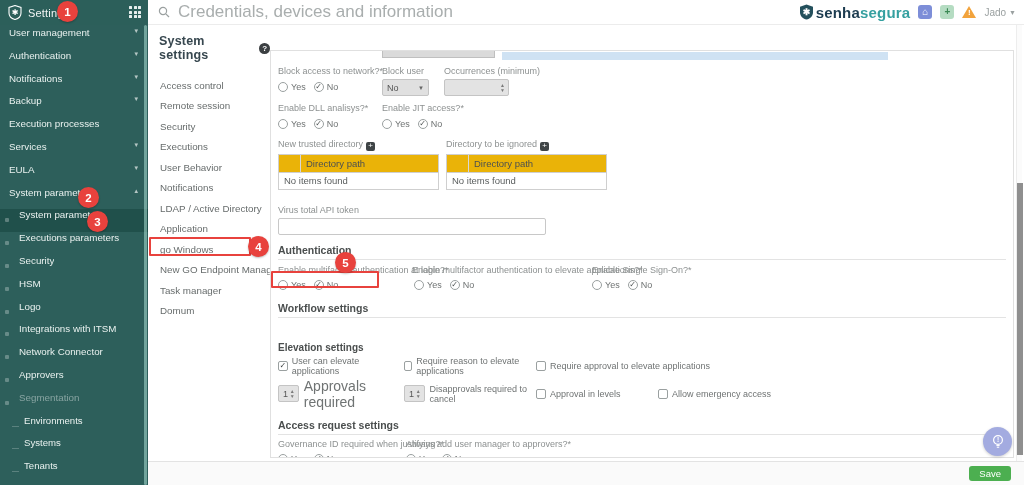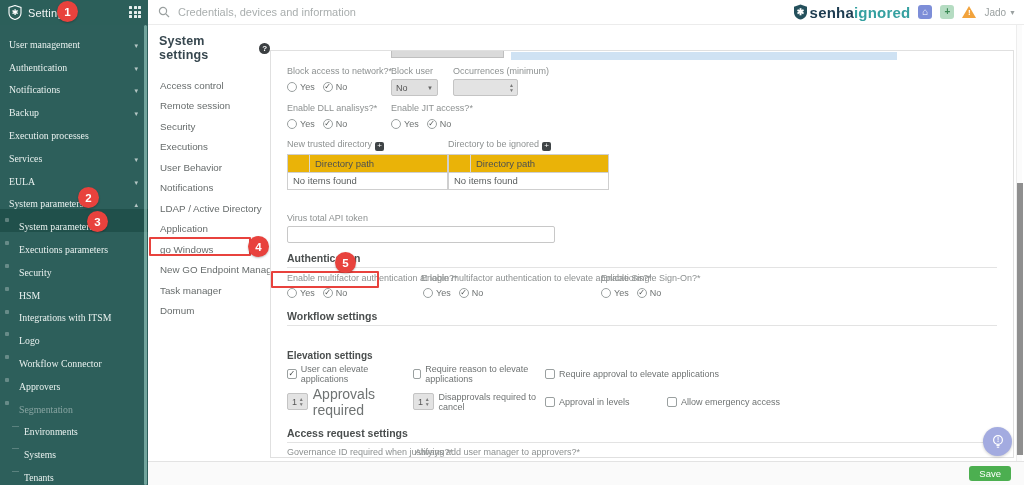--- a/index.html
+++ b/index.html
@@ -8,55 +8,55 @@
 
   
   .topbar { position:absolute; left:0; top:0; width:1024px; height:25px; display:flex; }
   .topbar-left { width:148px; height:25px; background:#2c5f5a; display:flex; align-items:center; padding:0 6px; color:#fff; flex:none; }
   .tb-shield { width:14px; height:15px; margin:0 6px 0 2px; flex:none; }
   .tb-title { font-size:11px; color:#f2f5f4; letter-spacing:.2px; }
   .tb-grid { margin-left:auto; width:13px; height:13px; display:grid; grid-template-columns:repeat(3,3px); grid-template-rows:repeat(3,3px); gap:1.5px; }
   .tb-grid i { background:#e7efee; border-radius:.5px; }
   .topbar-right { flex:1; height:25px; background:#fff; border-bottom:1px solid #ececec; display:flex; align-items:center; padding:0 8px; }
   .search-ico { width:12px; height:12px; margin:0 8px 0 2px; flex:none; }
-  .search-txt { font-size:11px; color:#a9aeae; }
+  .search-txt { font-size:17px; color:#a9aeae; }
   .tb-right-group { margin-left:auto; display:flex; align-items:center; gap:8px; }
   .logo { display:flex; align-items:center; font-size:15px; font-weight:bold; letter-spacing:.2px; }
   .logo .lshield { width:15px; height:16px; margin-right:2px; }
   .logo .senha { color:#1d3c50; } .logo .segura { color:#35a0a0; }
   .sqbtn { width:14px; height:14px; border-radius:3px; display:flex; align-items:center; justify-content:center; font-size:10px; line-height:1; }
   .home-btn { background:#7d8ed8; color:#fff; }
   .plus-btn { background:#b5dcc2; color:#3c8a55; font-weight:bold; }
   .warn { width:0; height:0; border-left:7px solid transparent; border-right:7px solid transparent; border-bottom:12px solid #f2a33c; position:relative; }
   .warn::after { content:"!"; position:absolute; left:-1.5px; top:2px; font-size:8px; font-weight:bold; color:#fff; }
   .user { font-size:10px; color:#9aa0a0; display:flex; align-items:center; gap:3px; }
   .user .chev { font-size:7px; color:#9aa0a0; }
 
   
   .sidebar { position:absolute; left:0; top:25px; width:148px; height:460px; background:#2d5f5b; overflow:hidden; padding-top:2px; }
   .sb-scroll { position:absolute; right:1px; top:0; width:3px; height:460px; background:rgba(170,220,210,.55); border-radius:2px; }
-  .sb-item { position:relative; height:22.8px; display:flex; align-items:flex-end; color:#e9f1ef; font-size:9.8px; padding-left:9px; cursor:default;font-family:Liberation Serif, serif; }
+  .sb-item { position:relative; height:22.8px; display:flex; align-items:flex-start; color:#e9f1ef; font-size:9.8px; padding-left:9px; cursor:default; }
   .sb-item .lbl { white-space:nowrap; overflow:hidden; }
   .sb-item .chev { position:absolute; right:10px; font-size:7px; color:rgba(255,255,255,.65); }
   .sb-item.lvl1 { padding-left:19px; }
   .sb-item.lvl1 .bullet { position:absolute; left:5px; top:9px; width:4px; height:4px; background:rgba(255,255,255,.28); border-radius:1px; }
   .sb-item.lvl2 { padding-left:24px; font-size:9.6px; }
   .sb-item.lvl2::before { content:""; position:absolute; left:12px; top:11px; width:7px; height:1px; background:rgba(255,255,255,.22); }
   .sb-item.selected { background:#20504b; }
   .sb-item.dimmed { color:rgba(255,255,255,.42); }
 
   
   .panel2 { position:absolute; left:148px; top:25px; width:122px; height:460px; background:#fff; }
   .p2-title { display:flex; align-items:center; gap:5px; padding:9px 0 0 11px; font-size:12.5px; font-weight:bold; color:#37474f; letter-spacing:.2px; }
   .help-ico { width:11px; height:11px; border-radius:50%; background:#3b3f42; color:#fff; font-size:8px; font-weight:bold; display:flex; align-items:center; justify-content:center; }
   .p2-nav { margin-top:13px; }
   .nav-item { height:20.5px; display:flex; align-items:center; padding-left:12px; font-size:9.8px; color:#676c6c; cursor:default; white-space:nowrap; overflow:hidden; }
 
   
-  .main { position:absolute; left:270px; top:50px; width:744px; height:408px; background:#fff; border:1px solid #e0e0e0; overflow:hidden; padding:0 16px; }
+  .main { position:absolute; left:270px; top:50px; width:744px; height:408px; background:#fff; border:1px solid #e0e0e0; overflow:hidden; padding:0 7px; }
   .partials { position:relative; height:11px; }
   .p-select { position:absolute; left:104px; top:-2px; width:113px; height:9px; background:#dadada; border:1px solid #bfbfbf; border-top:none; }
   .p-blue { position:absolute; left:224px; top:1px; width:386px; height:8px; background:#cfe2f3; }
   .flabel { font-size:9px; color:#8d9191; margin-bottom:3px; white-space:nowrap; }
   .frow { display:flex; align-items:flex-start; }
   .fcol { flex:none; }
   .rg { display:flex; align-items:center; gap:8px; height:15px; }
   .radio { display:flex; align-items:center; gap:3px; font-size:9px; color:#6f7373; }
   .rb { width:10px; height:10px; border:1px solid #9aa0a0; border-radius:50%; background:#fff; display:flex; align-items:center; justify-content:center; font-size:8px; color:#4a4f4f; font-style:normal; line-height:1; }
   .cbrow { display:flex; align-items:center; height:15px; }
@@ -119,21 +119,21 @@
         <line x1="7.8" y1="7.8" x2="11" y2="11" stroke="#9aa0a0" stroke-width="1.2"></line>
       </svg>
       <span class="search-txt">Credentials, devices and information</span>
       <div class="tb-right-group">
         <div class="logo">
           <svg class="lshield" viewBox="0 0 15 16">
             <path d="M7.5 0.5 L14 2.8 V8.5 C14 12.3 10.8 14.8 7.5 15.5 C4.2 14.8 1 12.3 1 8.5 V2.8 Z" fill="#24505c"></path>
             <text x="7.5" y="10.8" font-size="9" fill="#fff" text-anchor="middle">✱</text>
           </svg>
           <span class="senha">senha</span>
-            <span class="segura">ignored</span>
+            <span class="segura">segura</span>
         </div>
         <div class="sqbtn home-btn">⌂</div>
         <div class="sqbtn plus-btn">+</div>
         <div class="warn"></div>
         <div class="user">
           <span>Jado</span>
           <span class="chev">▼</span>
         </div>
       </div>
     </div>
@@ -183,29 +183,29 @@
         <div class="sb-item lvl1">
           <span class="bullet"></span>
           <span class="lbl">Security</span>
         </div>
         <div class="sb-item lvl1">
           <span class="bullet"></span>
           <span class="lbl">HSM</span>
         </div>
         <div class="sb-item lvl1">
           <span class="bullet"></span>
+          <span class="lbl">Logo</span>
+        </div>
+        <div class="sb-item lvl1">
+          <span class="bullet"></span>
           <span class="lbl">Integrations with ITSM</span>
         </div>
         <div class="sb-item lvl1">
           <span class="bullet"></span>
-          <span class="lbl">Logo</span>
-        </div>
-        <div class="sb-item lvl1">
-          <span class="bullet"></span>
-          <span class="lbl">Workflow Connector</span>
+          <span class="lbl">Network Connector</span>
         </div>
         <div class="sb-item lvl1">
           <span class="bullet"></span>
           <span class="lbl">Approvers</span>
         </div>
         <div class="sb-item lvl1 dimmed">
           <span class="bullet"></span>
           <span class="lbl">Segmentation</span>
         </div>
         <div class="sb-item lvl2">
@@ -327,21 +327,21 @@
               <span>Yes</span>
             </span>
           <span class="radio">
               <i class="rb">✓</i>
               <span>No</span>
             </span>
         </div>
       </div>
     </div>
 
-    <div class="frow" style="margin-top:8px; ">
+    <div class="frow" style="margin-top:8px; gap:7px;">
       <div class="fcol">
         <div class="flabel"><span>New trusted directory</span><i class="addico">+</i></div>
         <div class="dirtbl">
           <div class="thead">
               <div class="c0"></div>
               <div class="c1">Directory path</div>
             </div>
           <div class="tbody">No items found</div>
         </div>
       </div>
@@ -350,21 +350,21 @@
         <div class="dirtbl">
           <div class="thead">
               <div class="c0"></div>
               <div class="c1">Directory path</div>
             </div>
           <div class="tbody">No items found</div>
         </div>
       </div>
     </div>
 
-    <div style="margin-top:23px;">
+    <div style="margin-top:15px;">
       <div class="flabel">Virus total API token</div>
       <div class="tinput" style="width:268px;"></div>
     </div>
 
     <div class="sect">Authentication</div>
     <div class="frow" style="margin-top:5px;">
       <div class="fcol" style="width:134px;">
         <div class="flabel">Enable multifactor authentication at login?*</div>
         <div class="rg">
           <span class="radio">

